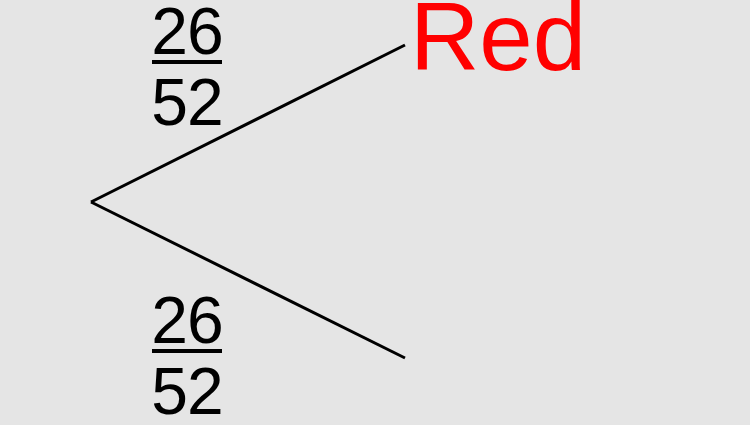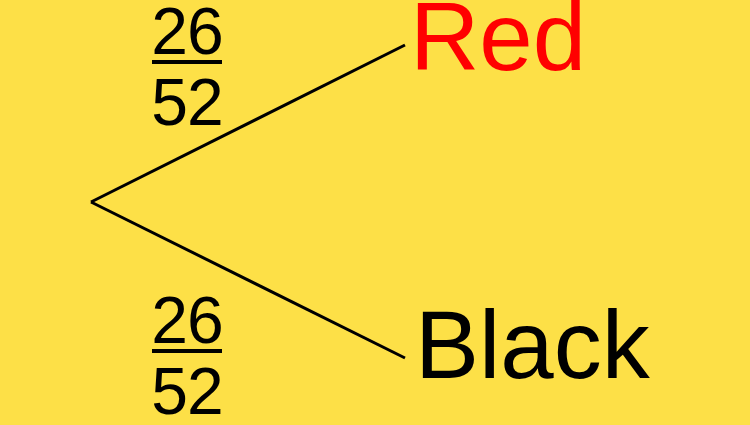--- a/index.html
+++ b/index.html
@@ -4,21 +4,21 @@
 <style>
   html, body {
     margin: 0;
     padding: 0;
     background: #ffffff;
   }
   #canvas {
     position: relative;
     width: 750px;
     height: 425px;
-    background: #fde047;
+    background: #e5e5e5;
     overflow: hidden;
     font-family: "Liberation Sans", sans-serif;
   }
   #tree-svg {
     position: absolute;
     left: 0;
     top: 0;
     width: 750px;
     height: 425px;
   }
@@ -90,15 +90,14 @@
   </div>
 
   <div class="fraction" id="prob-black">
     <span class="num">26</span>
     <span class="bar"></span>
     <span class="den">52</span>
   </div>
 
   <div class="outcome" id="outcome-red">Red</div>
 
-  <div class="outcome" id="outcome-black">Black</div>
 
 </div>
 
 </body></html>

